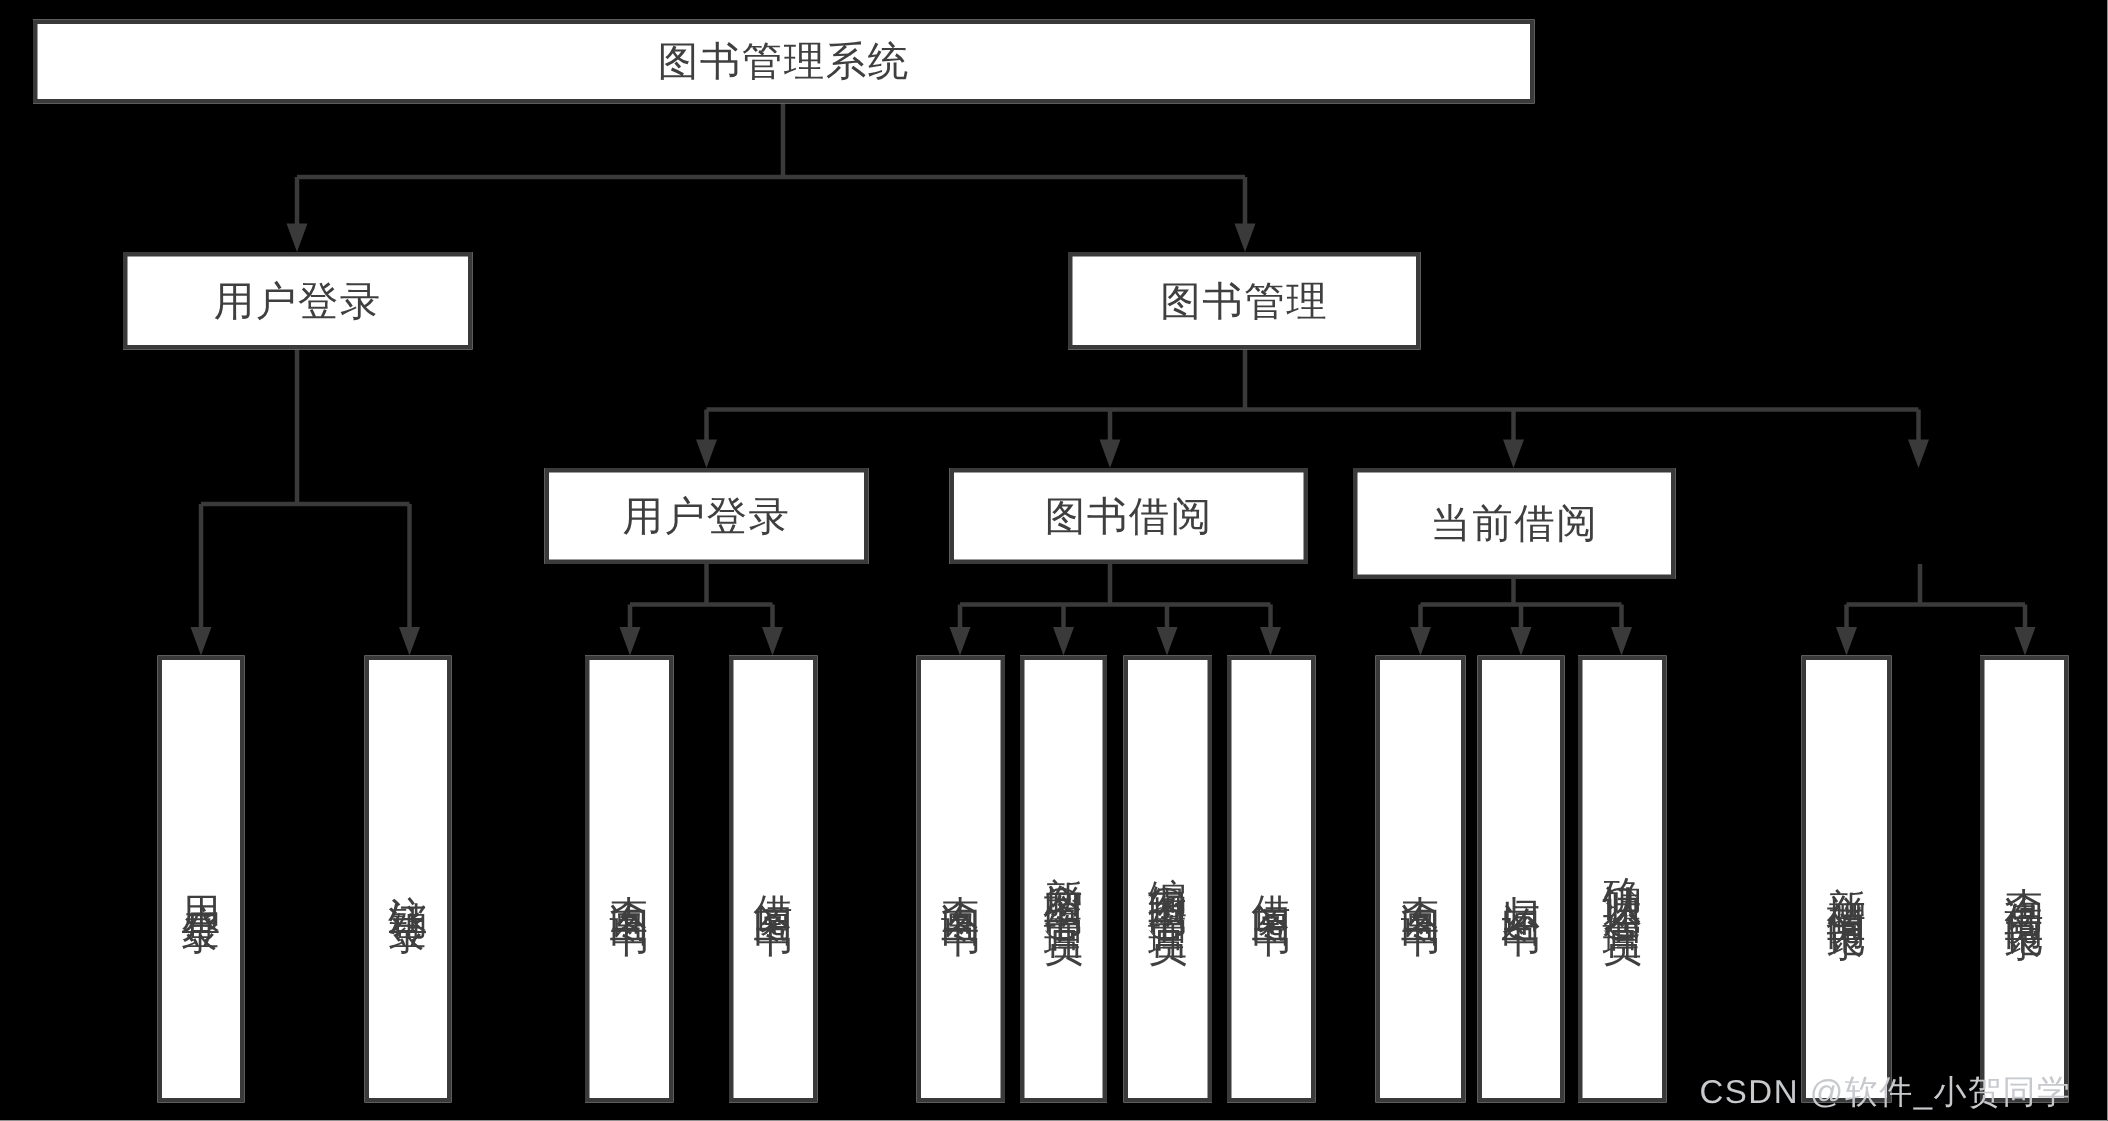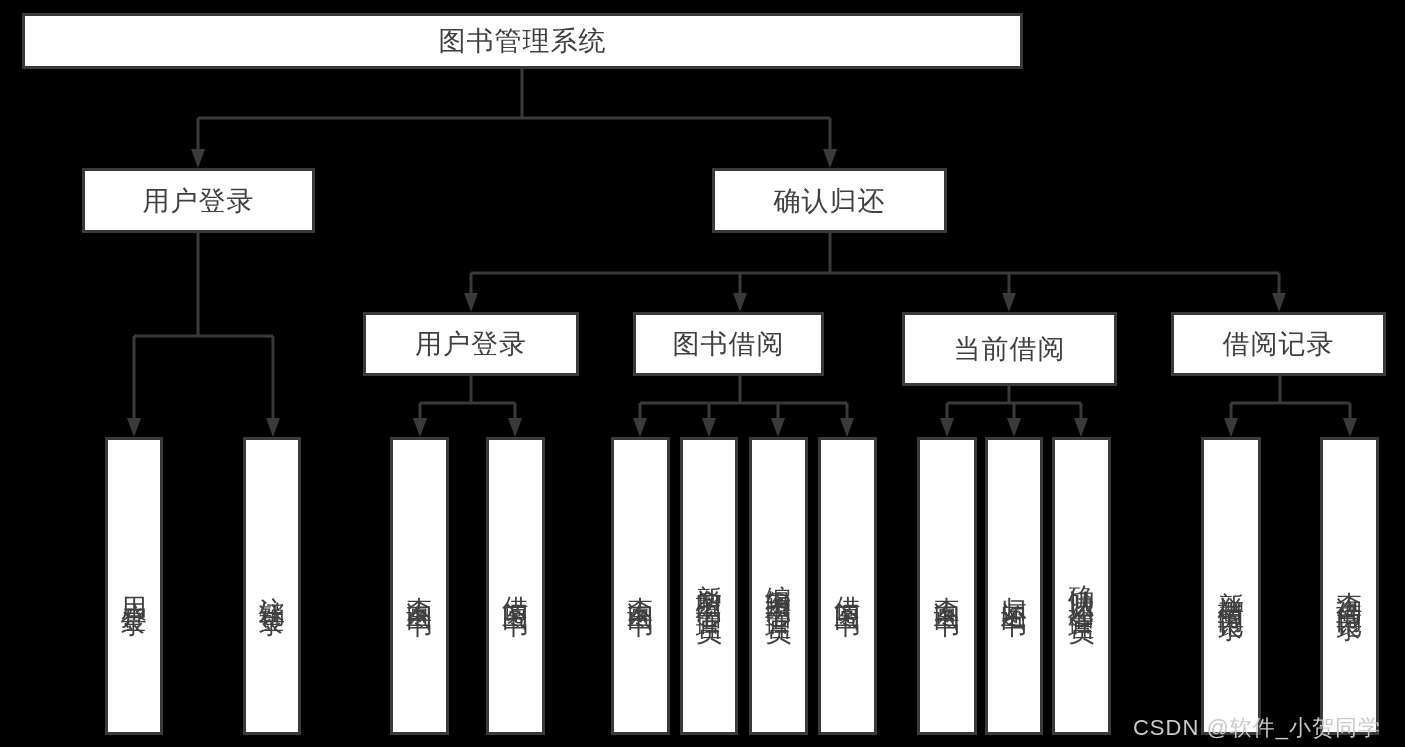--- a/index.html
+++ b/index.html
@@ -75,34 +75,31 @@
   </svg>
 
   <div class="node h" style="left:22px;top:13px;width:1001px;height:56px">
     <span>图书管理系统</span>
   </div>
 
   <div class="node h" style="left:82px;top:168px;width:233px;height:65px">
     <span>用户登录</span>
   </div>
   <div class="node h" style="left:712px;top:168px;width:235px;height:65px">
-    <span>确认归还</span>
+    <span>图书管理</span>
   </div>
 
   <div class="node h" style="left:363px;top:312px;width:216px;height:64px">
     <span>用户登录</span>
   </div>
-  <div class="node h" style="left:633px;top:312px;width:191px;height:64px">
+  <div class="node h" style="left:633px;top:312px;width:239px;height:64px">
     <span>图书借阅</span>
   </div>
   <div class="node h" style="left:902px;top:312px;width:215px;height:74px">
     <span>当前借阅</span>
-  </div>
-  <div class="node h" style="left:1171px;top:312px;width:215px;height:64px">
-    <span>借阅记录</span>
   </div>
 
   <div class="node v" style="left:105px;top:437px;width:58px;height:298px">
     <span>用户登录</span>
   </div>
   <div class="node v" style="left:243px;top:437px;width:58px;height:298px">
     <span>注销登录</span>
   </div>
 
   <div class="node v" style="left:390px;top:437px;width:59px;height:298px">

